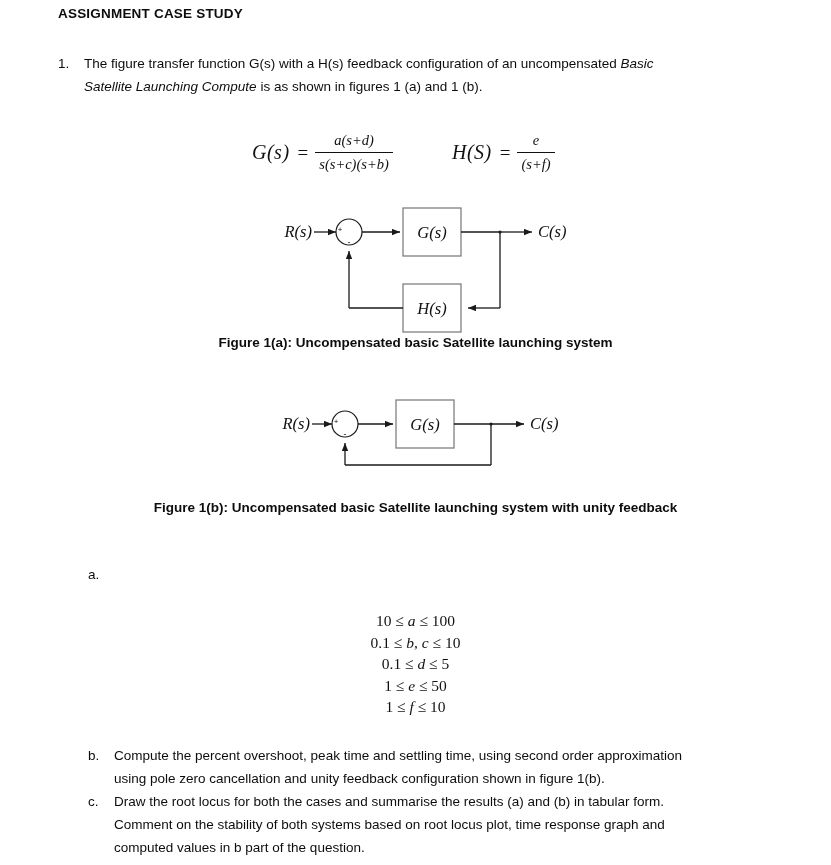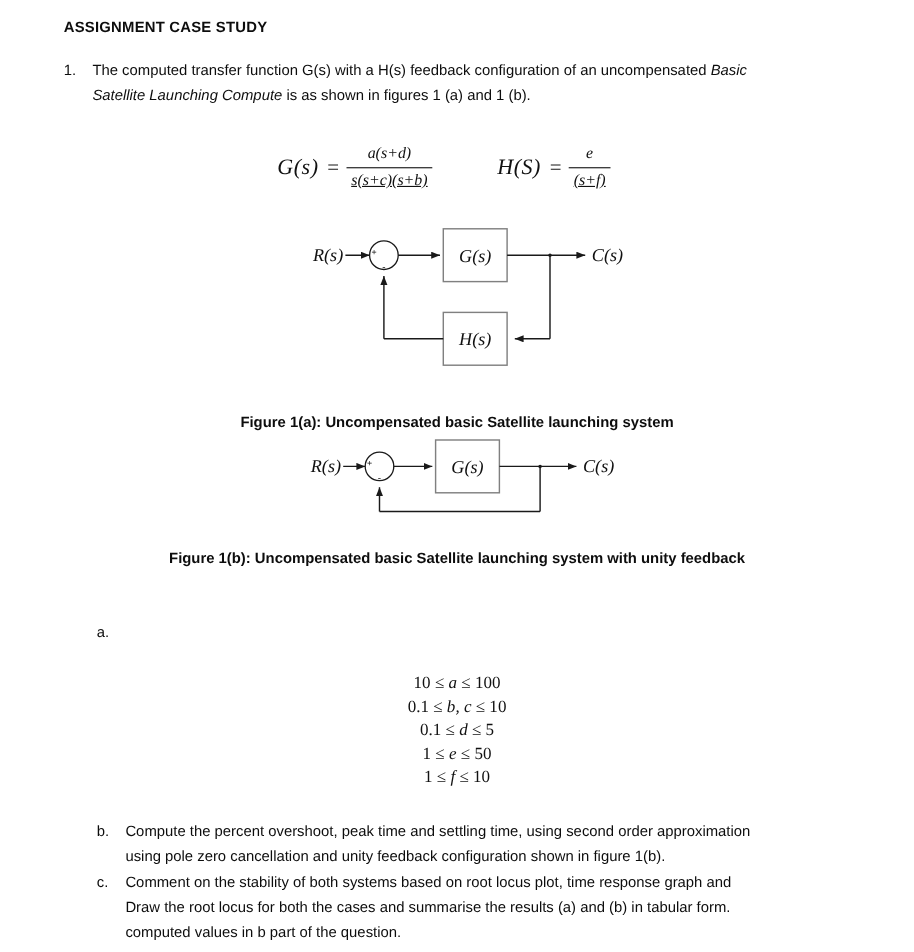--- a/index.html
+++ b/index.html
@@ -13,21 +13,21 @@
     position: relative;
     font-family: "Liberation Sans", sans-serif;
     color: #0d0d0d;
     overflow: hidden;
   }
 
   
   .doc-title {
     position: absolute;
     left: 58px;
-    top: 17px;
+    top: 6px;
     font-size: 13.5px;
     font-weight: bold;
     letter-spacing: 0.2px;
   }
 
   
   .item1 {
     position: absolute;
     left: 58px;
     top: 52px;
@@ -78,21 +78,21 @@
   }
   .frac {
     display: inline-flex;
     flex-direction: column;
     align-items: center;
     text-align: right;
     font-size: 14.5px;
     line-height: 1.45;
   }
   .frac .num { padding: 0 4px 1px 4px; }
-  .frac .den { padding: 1px 4px 0 4px; text-decoration: underline; }
+  .frac .den { padding: 1px 4px 0 4px; }
   .frac .bar {
     width: 100%;
     height: 1px;
     background: #111;
   }
 
   
   .diagram {
     position: absolute;
   }
@@ -100,21 +100,21 @@
 
   
   .caption {
     position: absolute;
     width: 831px;
     left: 0;
     text-align: center;
     font-size: 13.5px;
     font-weight: bold;
   }
-  .cap-a { top: 335px; margin-top: 41px; }
+  .cap-a { top: 335px; }
   .cap-b { top: 500px; }
 
   
   .subitem {
     position: absolute;
     left: 88px;
     width: 700px;
     font-size: 13.5px;
     line-height: 23px;
   }
@@ -150,21 +150,21 @@
   .ranges .v { font-style: italic; }
 </style>
 </head>
 <body>
 
 <div class="doc-title">ASSIGNMENT CASE STUDY</div>
 
 <div class="item1">
   <span class="item1-num">1.</span>
   <div class="item1-body">
-    <span>The computed transfer function G(s) with a H(s) feedback configuration of an uncompensated </span><span class="ital">Basic</span>
+    <span>The figure transfer function G(s) with a H(s) feedback configuration of an uncompensated </span><span class="ital">Basic</span>
     <div class="last-line">
       <span class="ital">Satellite Launching Compute</span><span> is as shown in figures 1 (a) and 1 (b).</span>
     </div>
   </div>
 </div>
 
 <div class="eqrow">
 
   <div class="eq eq-g">
     <span class="eq-lhs">G(s)</span>
@@ -286,17 +286,17 @@
   <span class="sub-marker">b.</span>
   <div class="sub-body">
     <div>Compute the percent overshoot, peak time and settling time, using second order approximation</div>
     <div class="last-line">using pole zero cancellation and unity feedback configuration shown in figure 1(b).</div>
   </div>
 </div>
 
 <div class="subitem sub-c">
   <span class="sub-marker">c.</span>
   <div class="sub-body">
+    <div>Draw the root locus for both the cases and summarise the results (a) and (b) in tabular form.</div>
     <div>Comment on the stability of both systems based on root locus plot, time response graph and</div>
-    <div>Draw the root locus for both the cases and summarise the results (a) and (b) in tabular form.</div>
     <div class="last-line">computed values in b part of the question.</div>
   </div>
 </div>
 
 </body></html>

